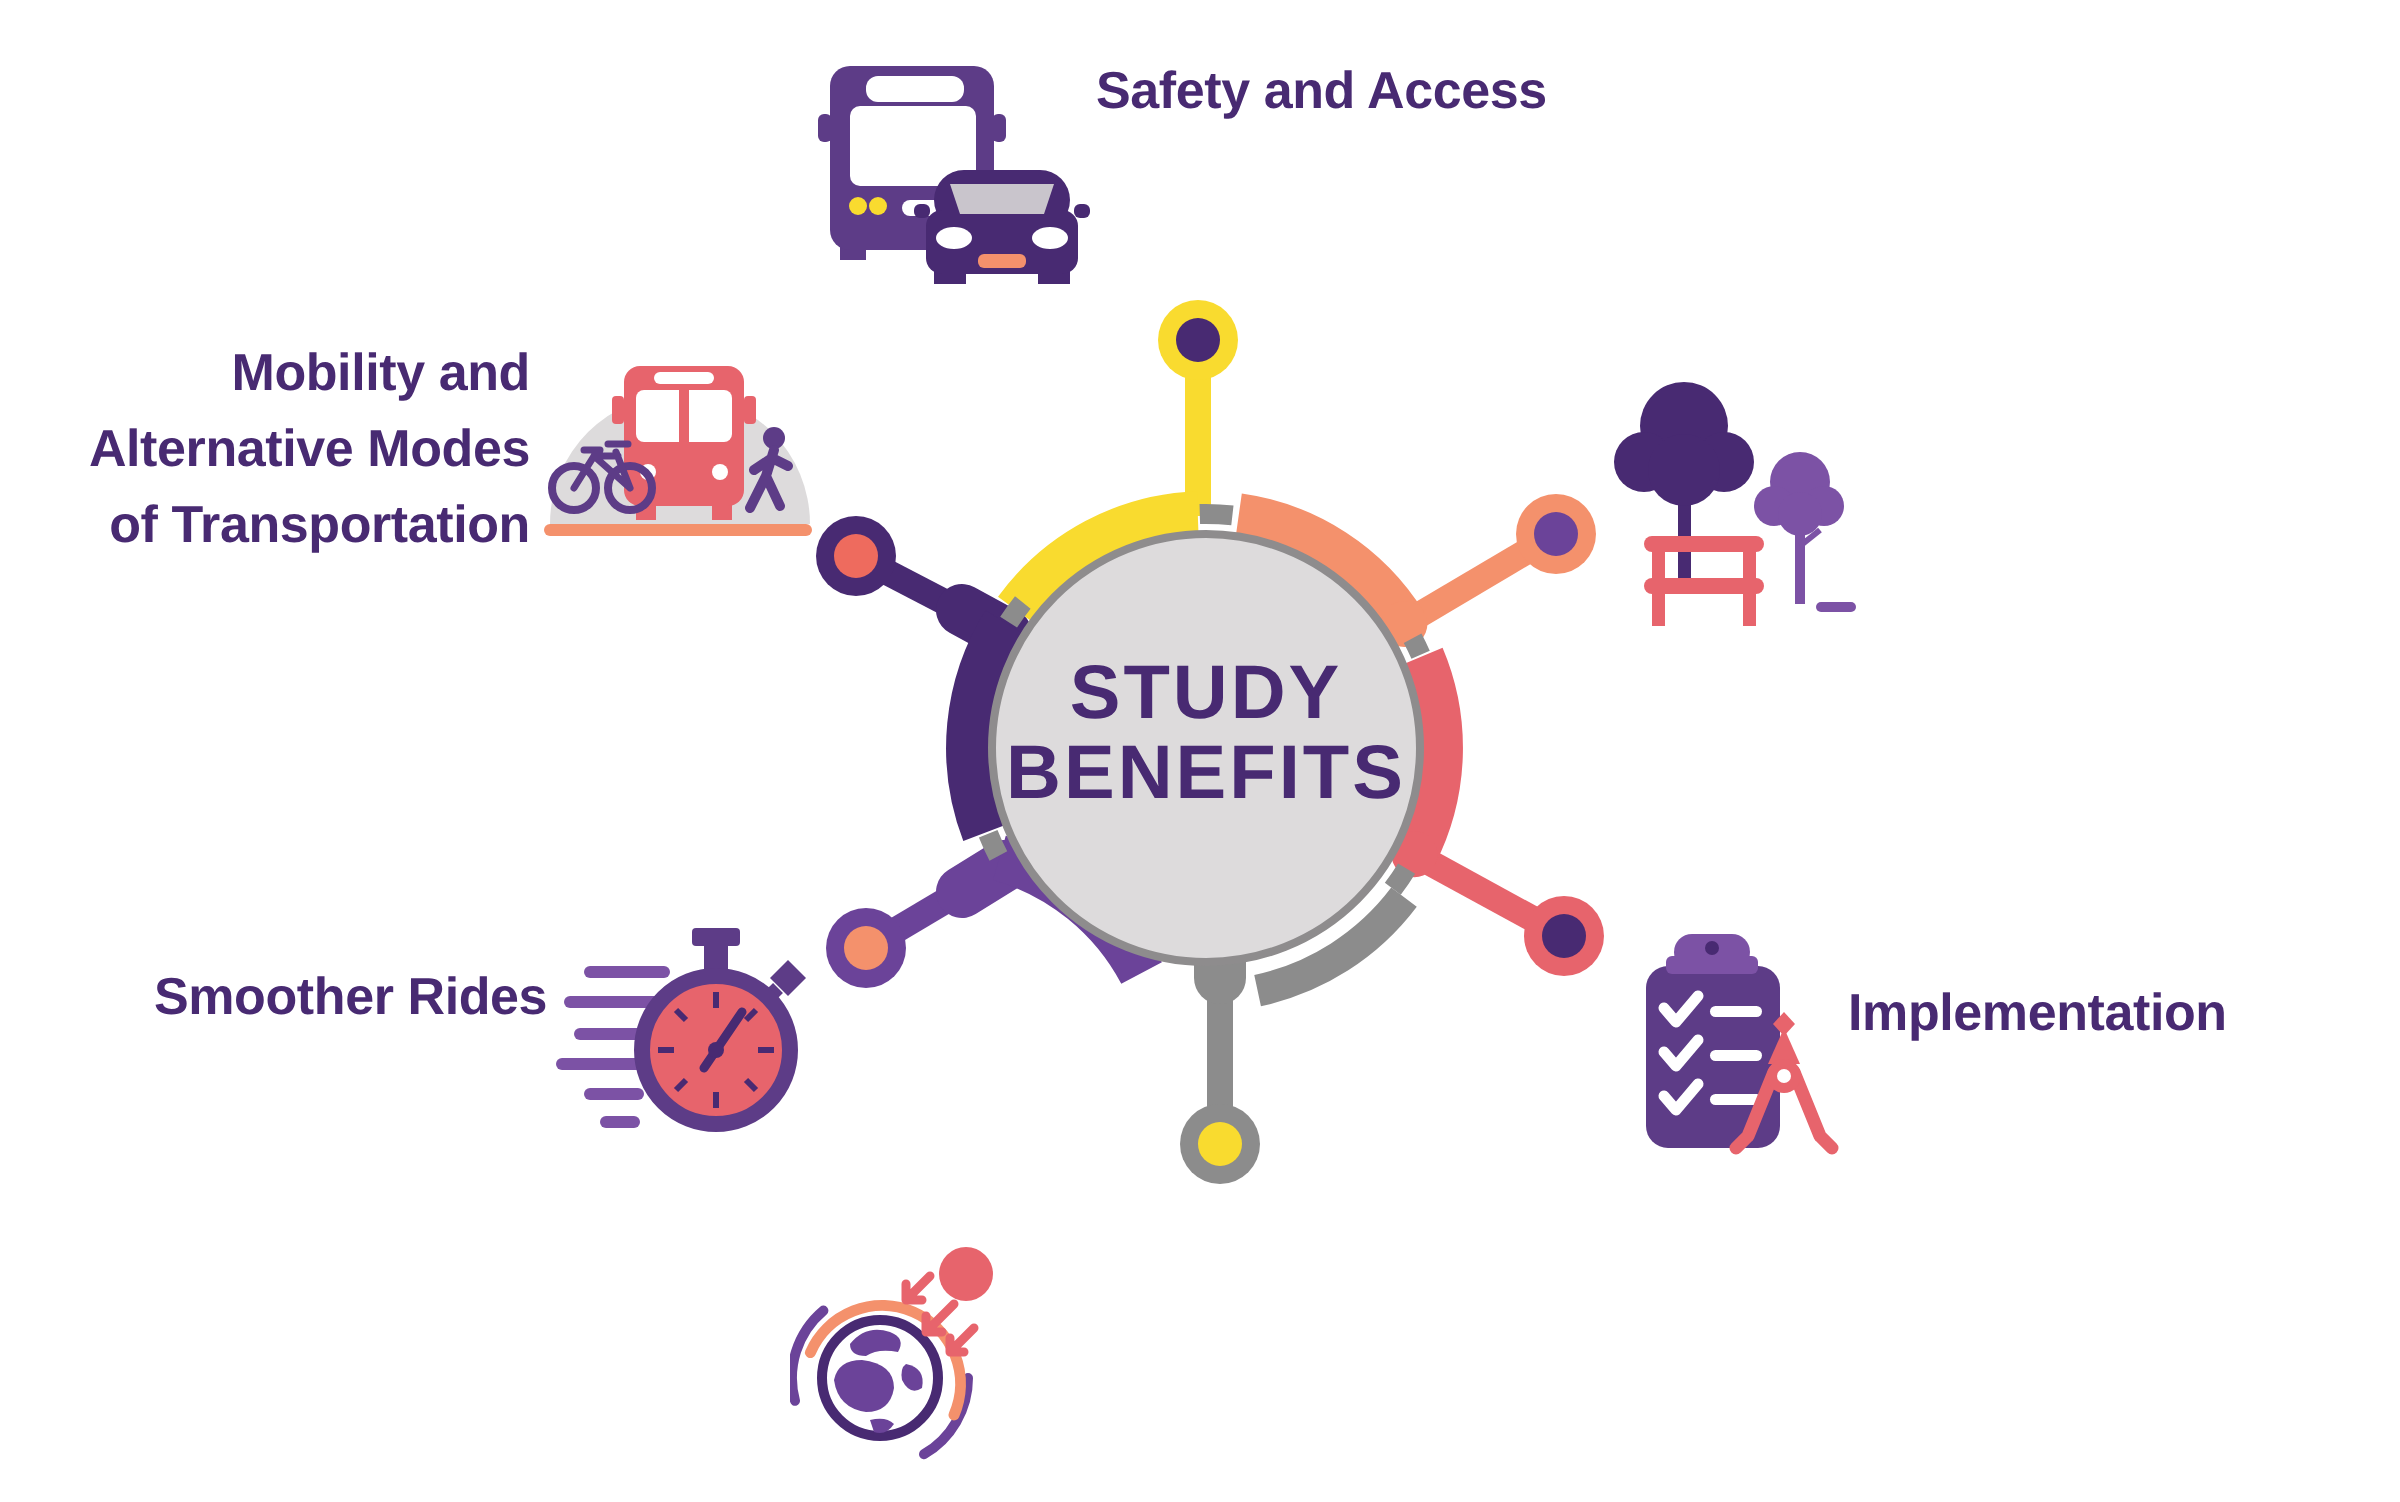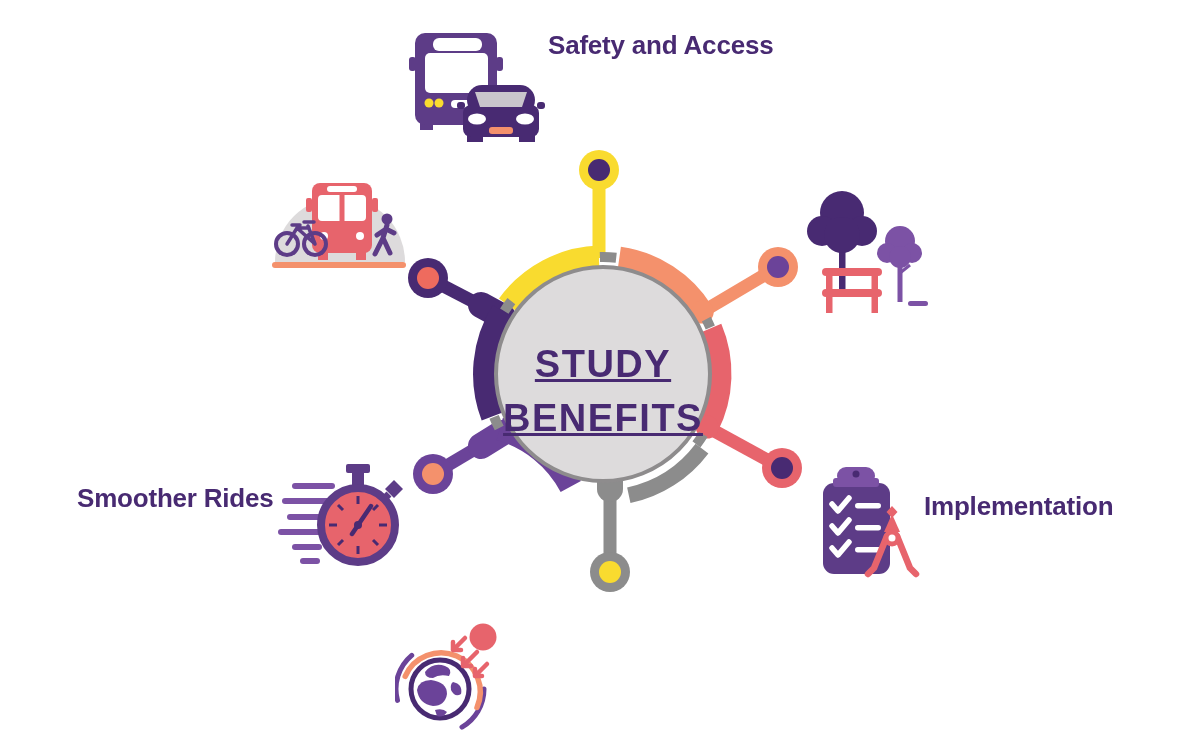--- a/index.html
+++ b/index.html
@@ -7,23 +7,23 @@
           font-family:"Liberation Sans",sans-serif;background:#fff;}
   #canvas svg{position:absolute;display:block;}
   .benefit-label{position:absolute;font-weight:bold;font-size:26px;line-height:37px;
                  color:var(--purple_dark);white-space:pre-line;letter-spacing:-0.2px;}
   #label-safety{left:548px;top:27px;}
   #label-mobility{left:17px;top:167px;width:248px;text-align:right;line-height:38px;}
   #label-community{left:924px;top:199px;}
   #label-implementation{left:924px;top:488px;}
   #label-smoother{left:77px;top:480px;}
   #label-sustainability{left:505px;top:621px;}
-  #hub-title{position:absolute;left:453px;top:337px;width:300px;text-align:center;
-             font-weight:bold;font-size:38px;line-height:54px;letter-spacing:1.5px;
-             color:var(--purple_dark);white-space:pre-line;text-decoration:underline;}
+  #hub-title{position:absolute;left:453px;top:327px;width:300px;text-align:center;
+             font-weight:bold;font-size:38px;line-height:40px;letter-spacing:1.5px;
+             color:var(--purple_dark);white-space:pre-line;}
   #hub-svg{left:0;top:0;}
   #icon-safety{left:405px;top:30px;}
   #icon-mobility{left:270px;top:172px;}
   #icon-community{left:800px;top:185px;}
   #icon-implementation{left:815px;top:462px;}
   #icon-sustainability{left:395px;top:612px;}
   #icon-smoother{left:268px;top:448px;}
 </style>
 </head>
 <body>
@@ -79,20 +79,23 @@
       <circle cx="610" cy="572" r="11" fill="var(--yellow)"></circle>
     </g>
 
     <circle cx="603" cy="374" r="107" fill="var(--gray_light)" stroke="var(--gray_rim)" stroke-width="4"></circle>
   </svg>
 
   <div id="hub-title">STUDY
 BENEFITS</div>
 
   <div class="benefit-label" id="label-safety">Safety and Access</div>
+  <div class="benefit-label" id="label-mobility">Mobility and
+Alternative Modes
+of Transportation</div>
   <div class="benefit-label" id="label-implementation">Implementation</div>
   <div class="benefit-label" id="label-smoother">Smoother Rides</div>
 
   <svg id="icon-safety" width="145" height="115" viewBox="0 0 145 115">
     <g>
       <rect x="4" y="27" width="7" height="14" rx="3" fill="var(--purple)"></rect>
       <rect x="91" y="27" width="7" height="14" rx="3" fill="var(--purple)"></rect>
       <rect x="15" y="90" width="13" height="10" fill="var(--purple)"></rect>
       <rect x="72" y="90" width="13" height="10" fill="var(--purple)"></rect>
       <rect x="10" y="3" width="82" height="92" rx="10" fill="var(--purple)"></rect>

